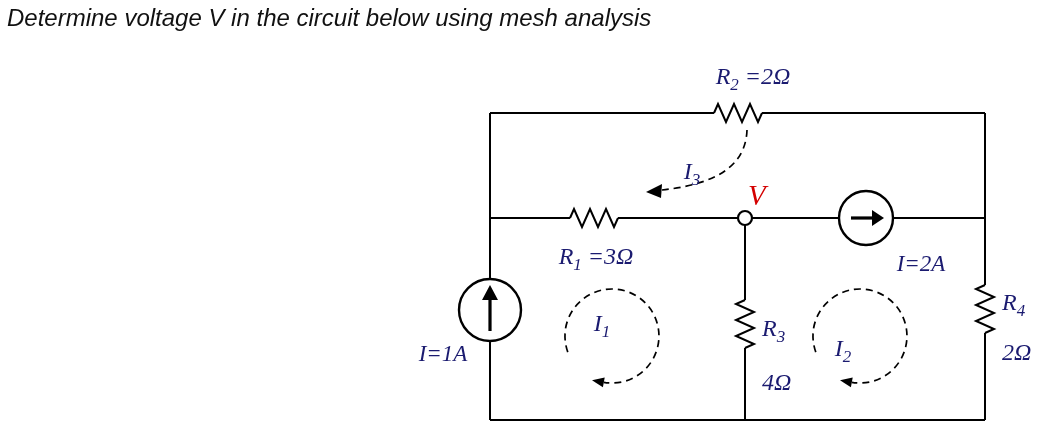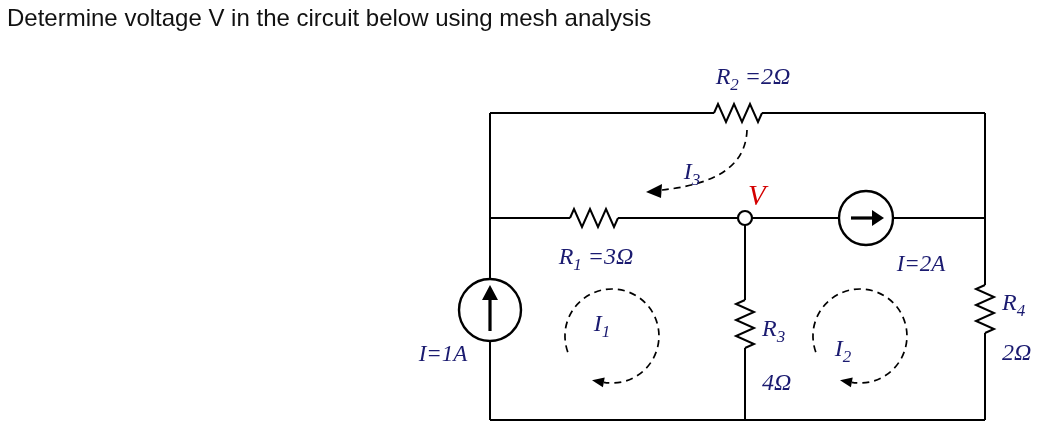--- a/index.html
+++ b/index.html
@@ -14,20 +14,21 @@
     overflow: hidden;
     font-family: "Liberation Sans", sans-serif;
   }
   .title {
     position: absolute;
     left: 7px;
     top: 4px;
     font-size: 24px;
     color: #111111;
     white-space: nowrap;
+    font-style: italic;
   }
   svg.circuit {
     position: absolute;
     left: 0;
     top: 0;
   }
   .wire   { stroke: #000; stroke-width: 2; fill: none; }
   .comp   { stroke: #000; stroke-width: 2; fill: none; stroke-linejoin: miter; }
   .src    { fill: #fff; stroke: #000; stroke-width: 2.4; }
   .srcarrow { stroke: #000; stroke-width: 3.2; }

